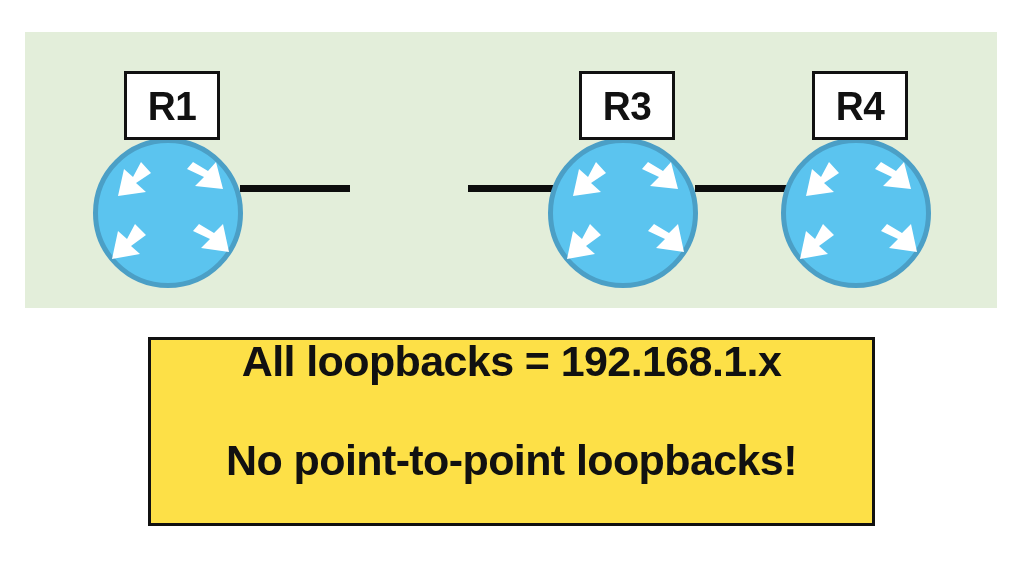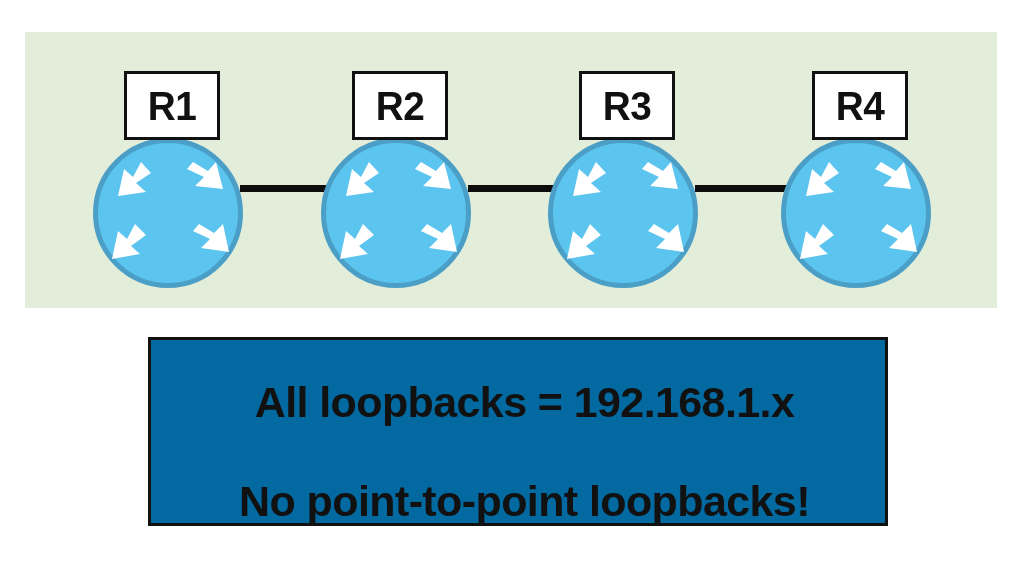--- a/index.html
+++ b/index.html
@@ -90,28 +90,27 @@
     transform: scaleX(0.97);
   }
 
   
   .caption-box {
     position: absolute;
     left: 148px;
     top: 337px;
     width: 721px;
     height: 183px;
-    background: #0369a1;
+    background: #fde047;
     border: 3px solid #111111;
     display: flex;
     flex-direction: column;
-    justify-content: flex-end;
+    justify-content: flex-start;
     align-items: center;
     box-sizing: content-box;
-    padding-left: 13px;
   }
   .caption-line {
     font-family: "Liberation Sans", sans-serif;
     font-weight: bold;
     font-size: 43px;
     line-height: 1;
     color: #111111;
     letter-spacing: -0.6px;
     white-space: nowrap;
     text-align: center;
@@ -137,34 +136,20 @@
         <path d="M100 24 L115 33 L123 24 L130 51 L102 48 L111 39 L94 31 Z"></path>
         <path d="M42 86 L34 101 L25 93 L19 121 L47 116 L38 108 L53 97 Z"></path>
         <path d="M106 86 L121 95 L130 86 L136 114 L108 110 L117 101 L100 93 Z"></path>
       </g>
     </svg>
     <div class="router-label-box">
       <span class="router-label-text">R1</span>
     </div>
   </div>
 
-  <div class="router-node" style="left:321px;">
-    <div class="router-circle"></div>
-    <svg class="router-arrows" viewBox="0 0 150 150">
-      <g fill="#ffffff">
-        <path d="M48 24 L40 39 L31 31 L25 58 L53 54 L43 45 L58 35 Z"></path>
-        <path d="M100 24 L115 33 L123 24 L130 51 L102 48 L111 39 L94 31 Z"></path>
-        <path d="M42 86 L34 101 L25 93 L19 121 L47 116 L38 108 L53 97 Z"></path>
-        <path d="M106 86 L121 95 L130 86 L136 114 L108 110 L117 101 L100 93 Z"></path>
-      </g>
-    </svg>
-    <div class="router-label-box">
-      <span class="router-label-text">R2</span>
-    </div>
-  </div>
 
   <div class="router-node" style="left:548px;text-align:center;">
     <div class="router-circle"></div>
     <svg class="router-arrows" viewBox="0 0 150 150">
       <g fill="#ffffff">
         <path d="M48 24 L40 39 L31 31 L25 58 L53 54 L43 45 L58 35 Z"></path>
         <path d="M100 24 L115 33 L123 24 L130 51 L102 48 L111 39 L94 31 Z"></path>
         <path d="M42 86 L34 101 L25 93 L19 121 L47 116 L38 108 L53 97 Z"></path>
         <path d="M106 86 L121 95 L130 86 L136 114 L108 110 L117 101 L100 93 Z"></path>
       </g>

